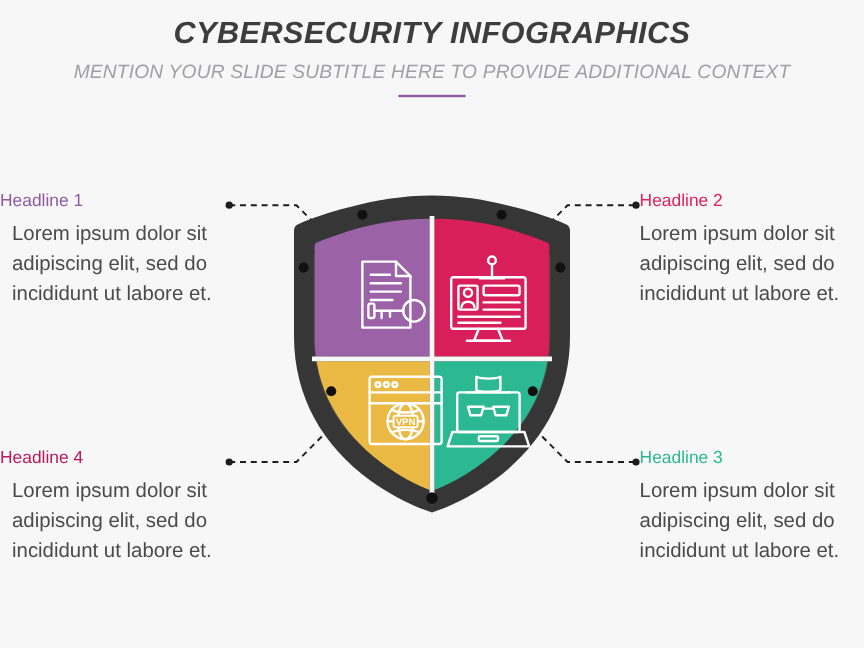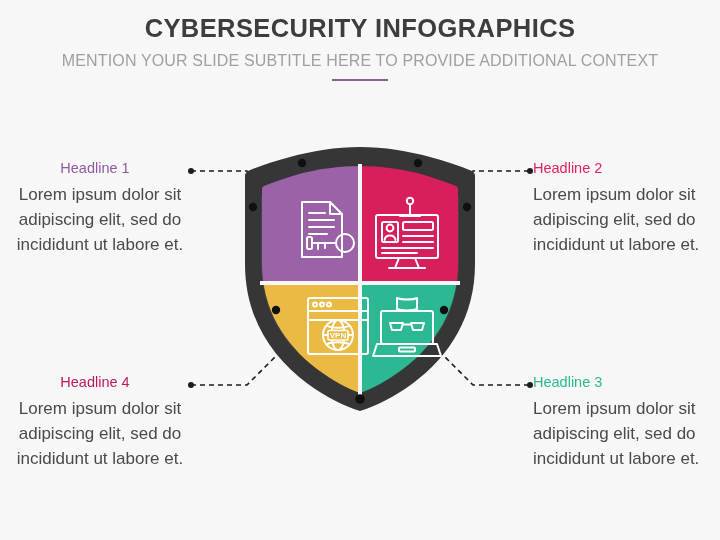--- a/index.html
+++ b/index.html
@@ -23,20 +23,21 @@
     background: #f7f7f7;
   }
 
   
   #header {
     position: absolute;
     top: 14px;
     left: 0;
     width: 720px;
     text-align: center;
+    font-style: italic;
   }
   #title {
     font-size: 25.5px;
     font-weight: bold;
     letter-spacing: 0.4px;
     color: #3d3d3d;
     line-height: 1.1;
     margin: 0;
   }
   #subtitle {
@@ -51,21 +52,21 @@
     width: 56px;
     height: 2.5px;
     background: #8e5ba0;
   }
 
   
   .callout {
     position: absolute;
     width: 190px;
   }
-  .callout.left  { text-align: center; }
+  .callout.left  { text-align: left; }
   .callout.right { text-align: left; }
 
   .callout-headline {
     font-size: 14.5px;
     font-weight: normal;
     line-height: 1.15;
     margin: 0 0 5px 0;
     white-space: nowrap;
   }
   .callout-body {
@@ -102,21 +103,21 @@
     top: 0;
     width: 720px;
     height: 540px;
     pointer-events: none;
   }
 
   
   #shield-wrap {
     position: absolute;
     left: 240px;
-    top: 144px;
+    top: 160px;
     width: 240px;
     height: 270px;
   }
   #shield-svg { display: block; }
 </style>
 </head>
 <body style="background: rgb(247, 247, 247);">
 
 <div id="slide" style="background: rgb(247, 247, 247);">
 

